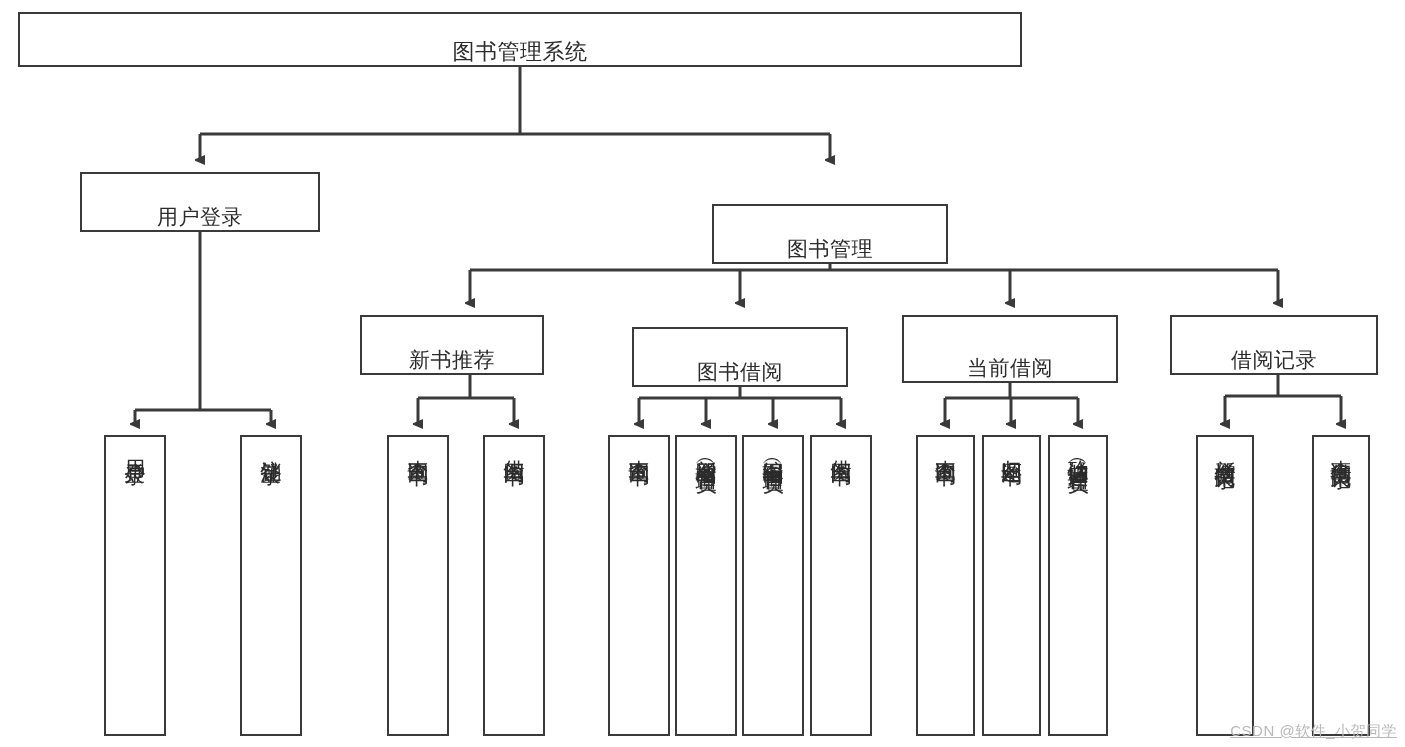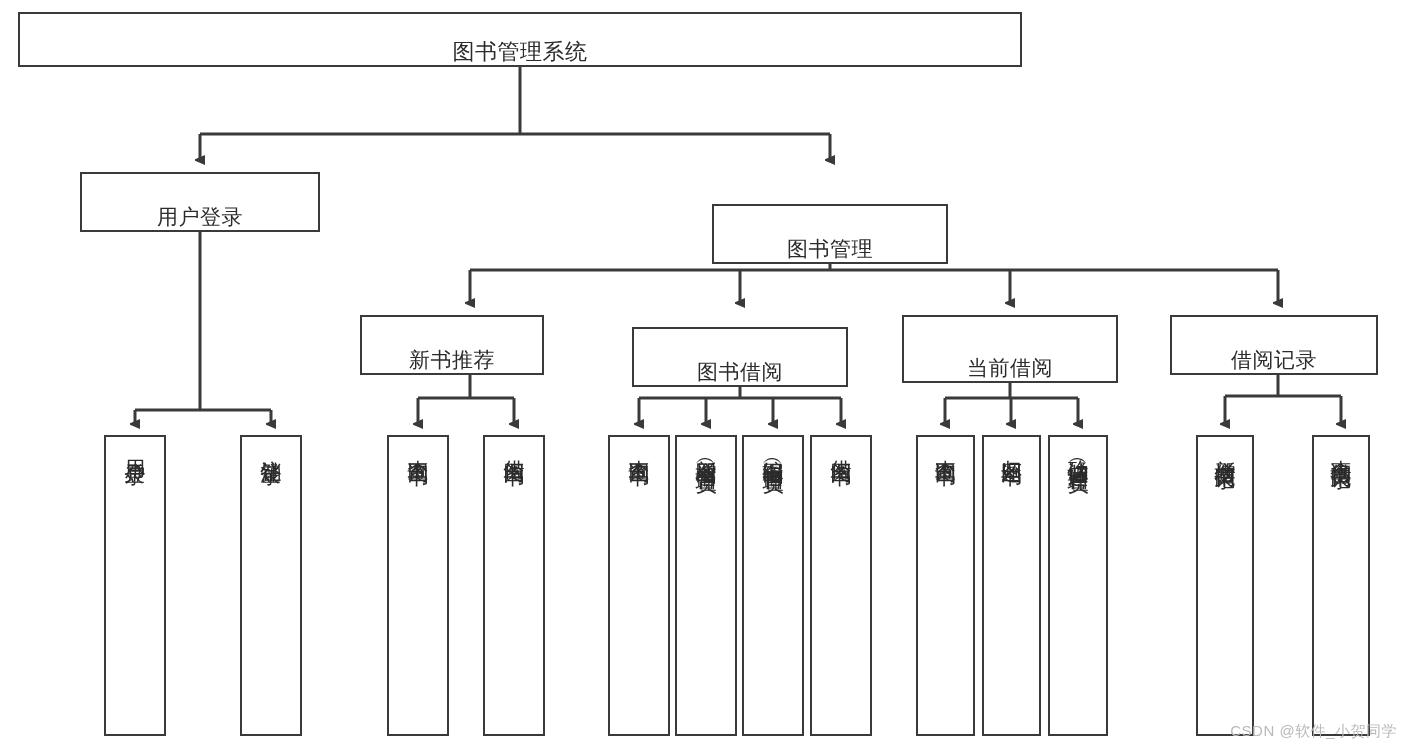--- a/index.html
+++ b/index.html
@@ -67,20 +67,21 @@
   }
   #watermark {
     position: absolute;
     right: 8px;
     bottom: 6px;
     font-size: 15px;
     color: #b9b9b9;
     letter-spacing: 0.5px;
     z-index: 5;
     user-select: none;
+    text-decoration: underline;
   }
 </style>
 </head>
 <body>
 
 <div id="diagram-root">
 
   <svg id="edge-layer" viewBox="0 0 1405 747" xmlns="http://www.w3.org/2000/svg">
     <defs>
       <marker id="arrow" markerWidth="10" markerHeight="10" refX="5" refY="5" orient="auto" markerUnits="userSpaceOnUse">

